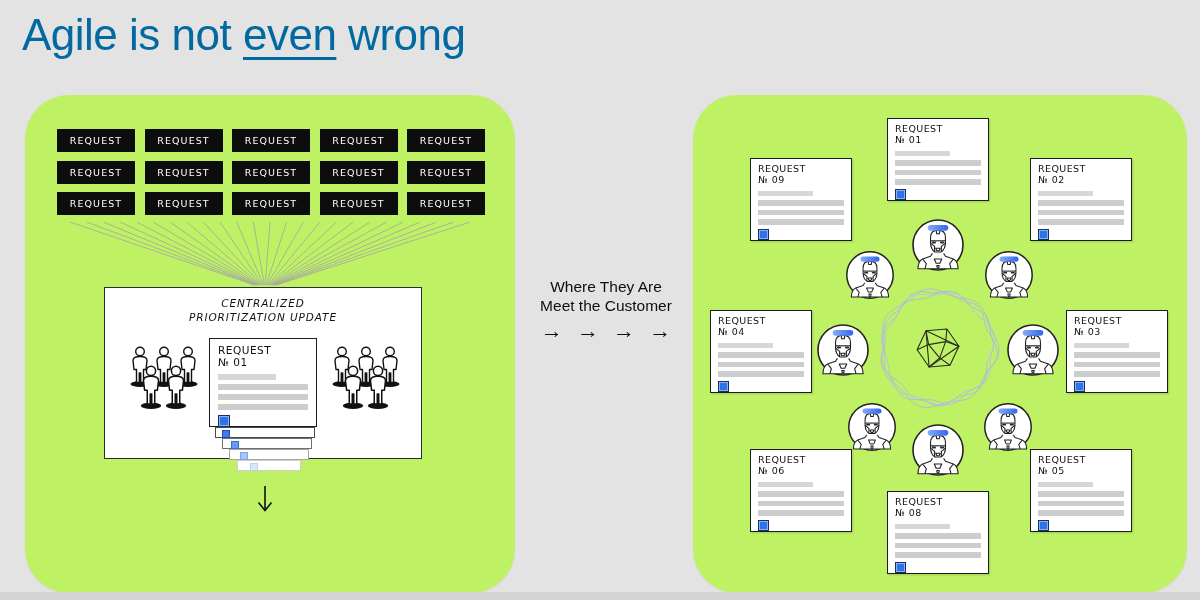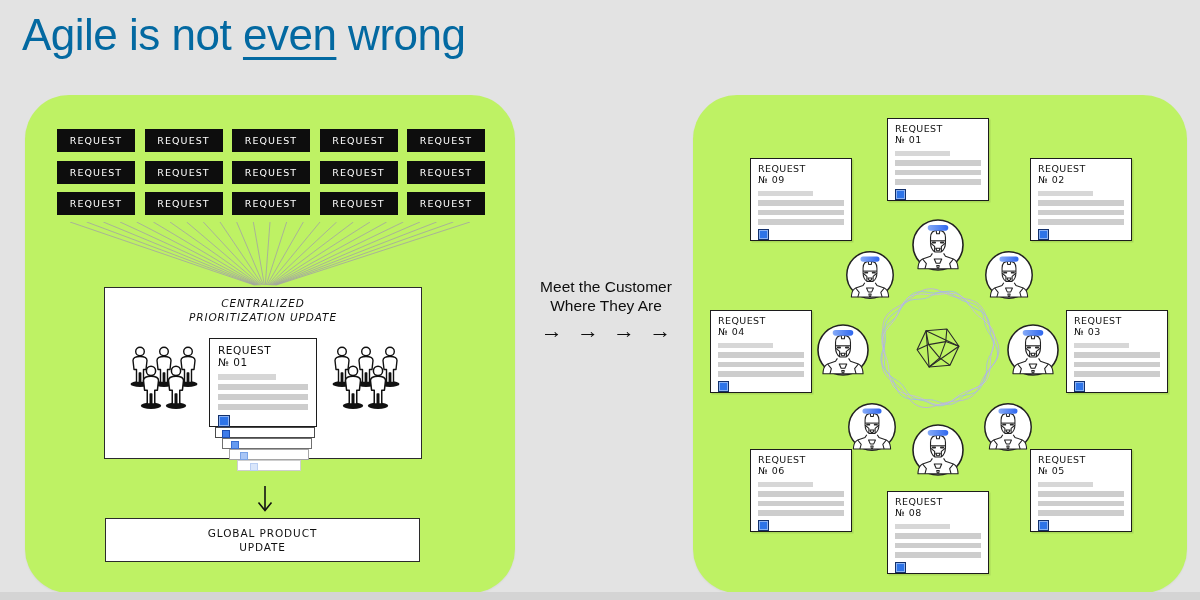--- a/index.html
+++ b/index.html
@@ -233,31 +233,25 @@
   </div>
   <div class="stack-strip" style="left:212px;top:365px;width:64px;border:1.4px solid #cecece;z-index:1;">
     <div class="stack-sq" style="left:12px;background:#d9e6fb;border:1.2px solid #b9cef2;"></div>
   </div>
 
   <svg class="down-arrow" width="24" height="30">
     <line x1="12" y1="1" x2="12" y2="24" stroke="#111" stroke-width="1.6"></line>
     <polyline points="5.5,17.5 12,25.5 18.5,17.5" fill="none" stroke="#111" stroke-width="1.6"></polyline>
   </svg>
 
-  <div class="global-box">
-    <div>
-      <div>GLOBAL PRODUCT</div>
-      <div>UPDATE</div>
-    </div>
-  </div>
 </div>
 
 <div class="middle-label">
+  <div>Where They Are</div>
   <div>Meet the Customer</div>
-  <div>Where They Are</div>
 </div>
 <div class="middle-arrows">
   <span>→</span>
   <span>→</span>
   <span>→</span>
   <span>→</span>
 </div>
 
 <div class="panel" id="right-panel">
 

